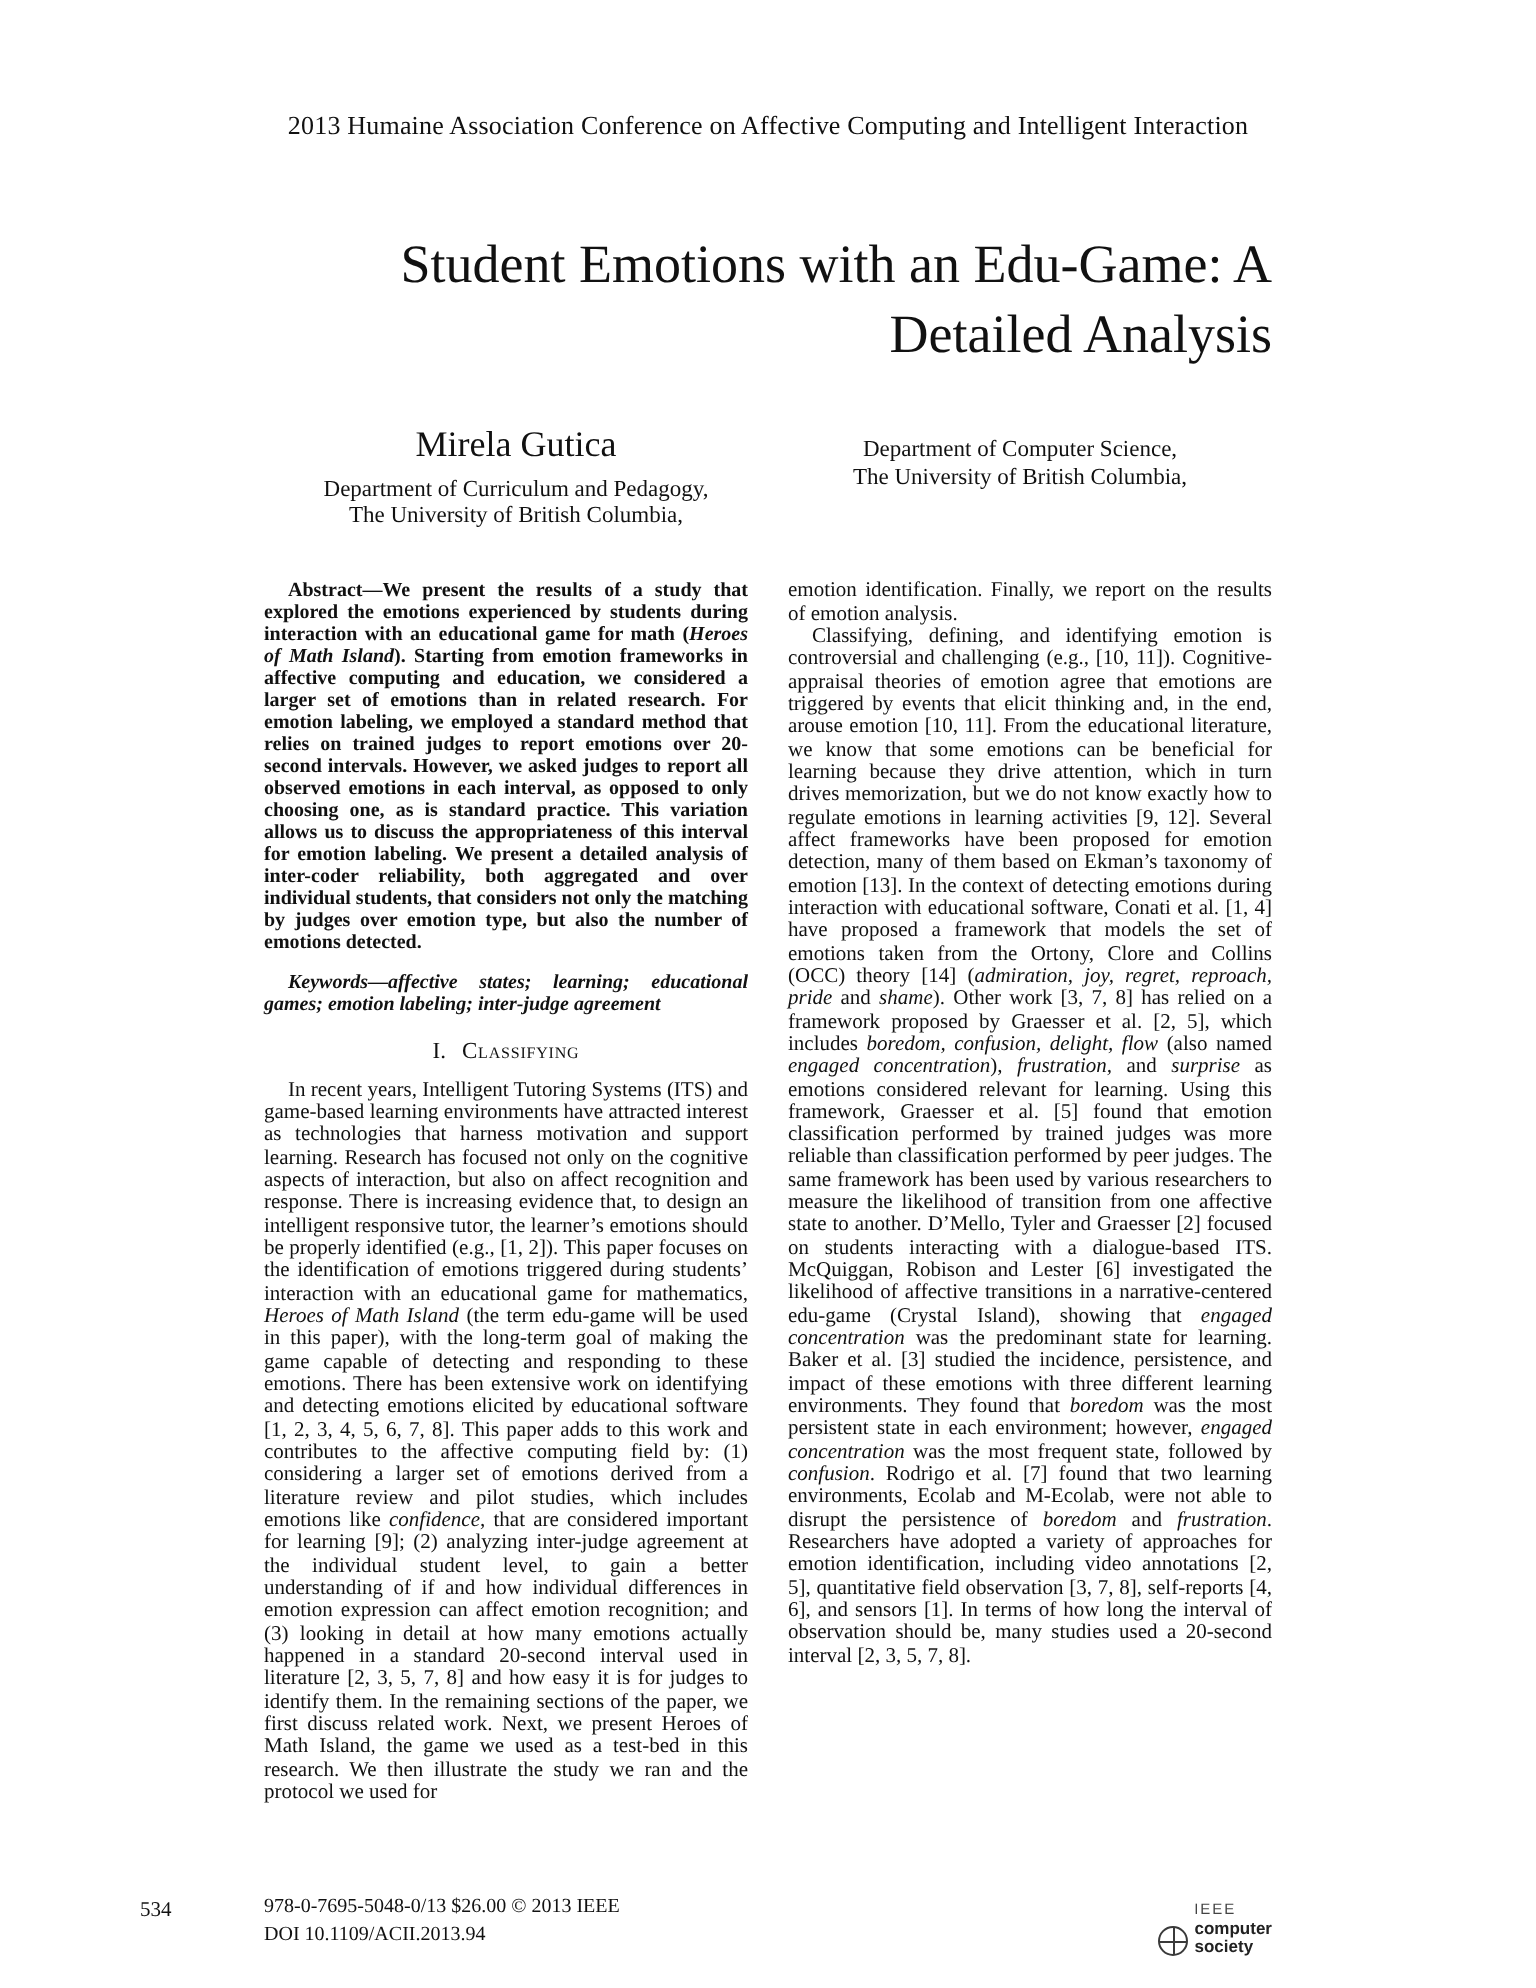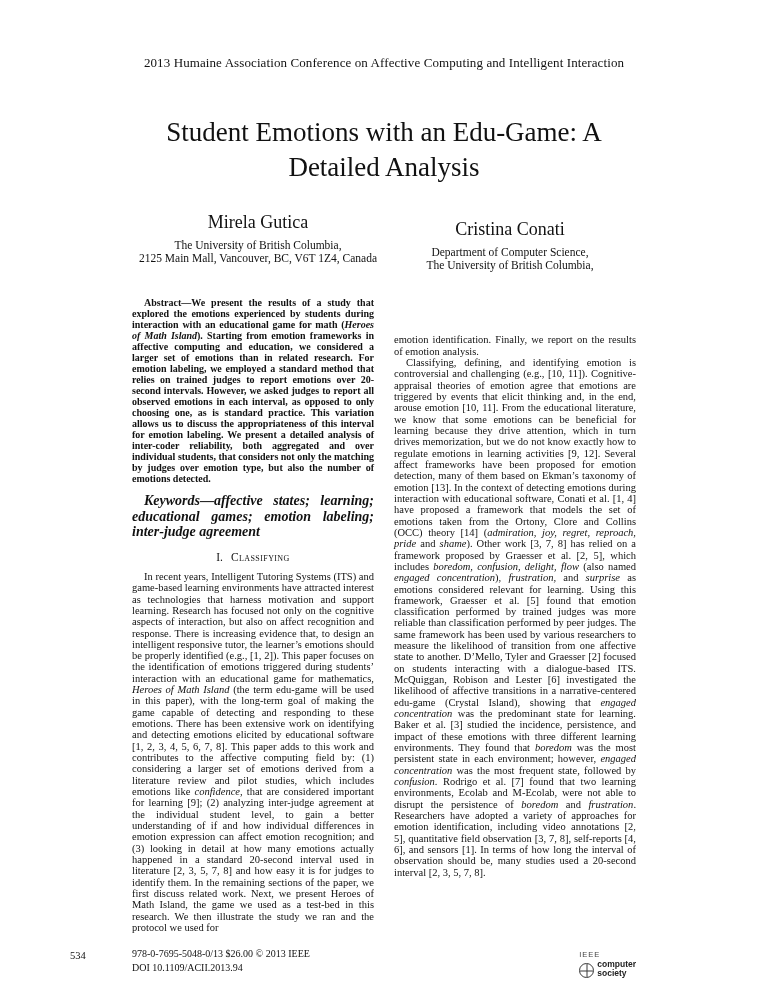--- a/index.html
+++ b/index.html
@@ -19,21 +19,21 @@
 
   .conf-header {
     text-align: center;
     font-size: 13px;
     letter-spacing: 0.1px;
   }
 
   .paper-title {
     margin: 44px auto 0 auto;
     max-width: 575px;
-    text-align: center;
+    text-align: right;
     font-size: 27px;
     font-weight: normal;
     line-height: 1.28;
   }
 
   .authors { display: flex; margin-top: 28px; }
   .author { flex: 1; text-align: center; font-size: 11.5px; line-height: 1.2; }
   .author:nth-child(2) { padding-top: 7px; }
   .author .name { font-size: 18px; margin-bottom: 5px; }
 
@@ -43,37 +43,37 @@
   .abstract {
     font-weight: bold;
     font-size: 10px;
     line-height: 1.1;
     text-indent: 12px;
     margin: 0;
   }
   .keywords {
     font-weight: bold;
     font-style: italic;
-    font-size: 14px;
+    font-size: 10px;
     line-height: 1.1;
     text-indent: 12px;
     margin: 9px 0 0 0;
   }
 
   .sec-heading {
     text-align: center;
     font-size: 11.5px;
     font-weight: normal;
     margin: 12px 0 7px 0;
   }
   .sc { font-variant: small-caps; letter-spacing: 0.4px; }
   .hgap { display: inline-block; width: 8px; }
 
   .para { margin: 0; text-indent: 12px; }
-  .para.no-indent { text-indent: 0; margin-top: 37px; }
+  .para.no-indent { text-indent: 0; }
   .it { font-style: italic; }
 
   .footer-left {
     position: absolute;
     left: 62px;
     bottom: 20px;
     font-size: 10px;
     line-height: 1.35;
   }
   .page-num {
@@ -83,21 +83,21 @@
     text-align: left;
     font-size: 10.5px;
   }
 
   .ieee-logo {
     position: absolute;
     right: 62px;
     bottom: 16px;
     font-family: "Liberation Sans", sans-serif;
   }
-  .ieee-top { font-size: 7.5px; text-align: left; letter-spacing: 1px; color: #444; }
+  .ieee-top { font-size: 7.5px; text-align: center; letter-spacing: 1px; color: #444; }
   .ieee-row { display: flex; align-items: flex-end; gap: 3px; margin-top: 1px; }
   .globe {
     width: 15px; height: 15px;
     border: 1.5px solid #3a3a3a;
     border-radius: 50%;
     position: relative;
     box-sizing: border-box;
   }
   .globe::before {
     content: ""; position: absolute; top: 0; bottom: 0; left: 50%;
@@ -115,25 +115,24 @@
 <div class="page">
   <div class="inner">
 
     <div class="conf-header">2013 Humaine Association Conference on Affective Computing and Intelligent Interaction</div>
 
     <h1 class="paper-title">Student Emotions with an Edu-Game: A Detailed Analysis</h1>
 
     <div class="authors">
       <div class="author">
         <div class="name">Mirela Gutica</div>
+        <div>Department of Curriculum and Pedagogy,</div>
         <div>The University of British Columbia,</div>
-        <div>2125 Main Mall, Vancouver, BC, V6T 1Z4, Canada</div>
       </div>
       <div class="author">
-        <div class="name">Cristina Conati</div>
         <div>Department of Computer Science,</div>
         <div>The University of British Columbia,</div>
       </div>
     </div>
 
     <div class="columns">
 
       <div class="col">
         <p class="abstract"><span>Abstract—We present the results of a study that explored the emotions experienced by students during interaction with an educational game for math (</span><span class="it">Heroes of Math Island</span><span>). Starting from emotion frameworks in affective computing and education, we considered a larger set of emotions than in related research. For emotion labeling, we employed a standard method that relies on trained judges to report emotions over 20-second intervals. However, we asked judges to report all observed emotions in each interval, as opposed to only choosing one, as is standard practice. This variation allows us to discuss the appropriateness of this interval for emotion labeling. We present a detailed analysis of inter-coder reliability, both aggregated and over individual students, that considers not only the matching by judges over emotion type, but also the number of emotions detected.</span></p>
         <p class="keywords">Keywords—affective states; learning; educational games; emotion labeling; inter-judge agreement</p>

